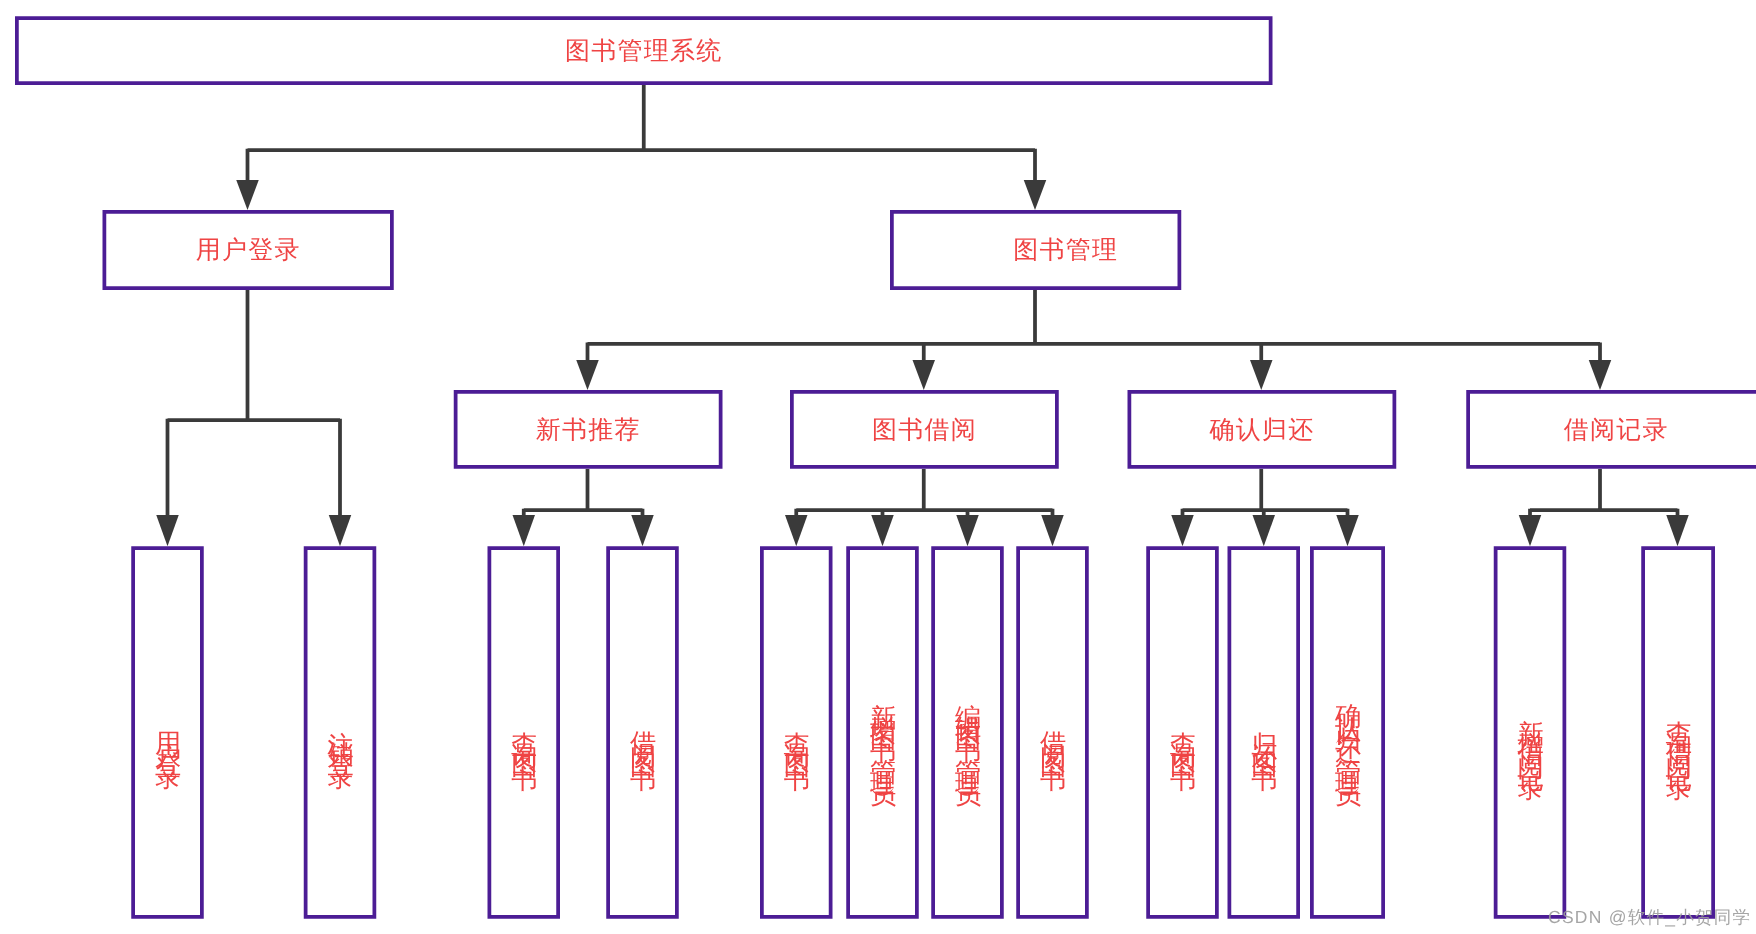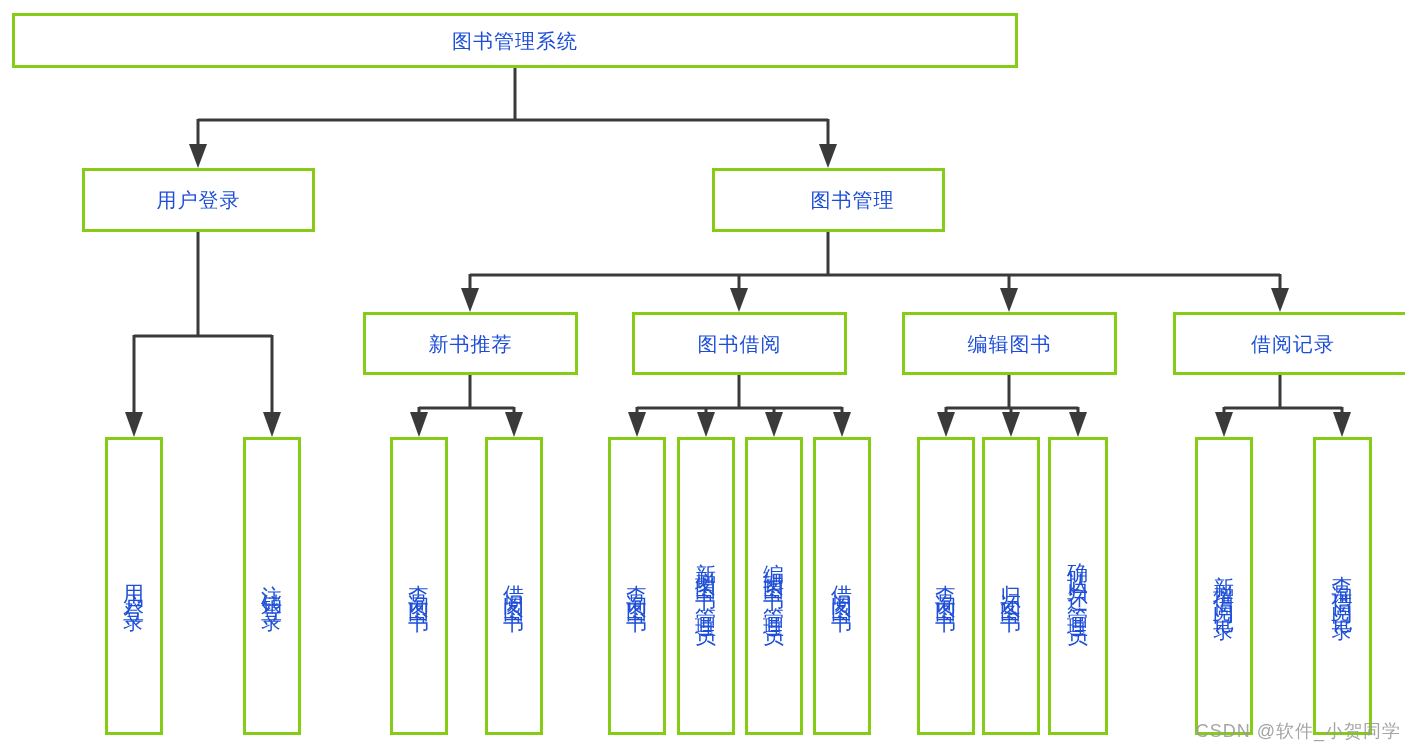--- a/index.html
+++ b/index.html
@@ -2,42 +2,42 @@
 <html><head>
 <meta charset="utf-8">
 <style>
   * { margin: 0; padding: 0; box-sizing: border-box; }
   html, body { width: 1405px; height: 747px; background: #ffffff; overflow: hidden; }
   body { font-family: "Liberation Sans", "DejaVu Sans", sans-serif; }
   .diagram { position: relative; width: 1405px; height: 747px; background: #ffffff; }
   .connectors { position: absolute; left: 0; top: 0; width: 1405px; height: 747px; }
   .box {
     position: absolute;
-    border: 3px solid #84cc16;
+    border: 3px solid #4c1d95;
     background: #ffffff;
     display: flex;
     align-items: center;
     justify-content: center;
-    color: #1d4ed8;
+    color: #ef4444;
     font-size: 20px;
     letter-spacing: 1px;
     text-align: center;
     line-height: 1.2;
   }
   .vbox {
     writing-mode: vertical-rl;
     font-size: 21px;
     letter-spacing: 9px;
     line-height: 1;
   }
   .watermark {
     position: absolute;
     right: 4px;
     bottom: 4px;
-    font-size: 18px;
+    font-size: 14px;
     color: rgba(155,155,155,0.9);
     letter-spacing: 1px;
     white-space: nowrap;
     margin-top: 25px;
   }
 </style>
 </head>
 <body>
 
 <div class="diagram">
@@ -89,21 +89,21 @@
     </g>
   </svg>
 
   <div class="box" style="left:12px; top:13px; width:1006px; height:55px;">图书管理系统</div>
 
   <div class="box" style="left:82px; top:168px; width:233px; height:64px;">用户登录</div>
   <div class="box" style="left:712px; top:168px; width:233px; height:64px;padding-left:48px;">图书管理</div>
 
   <div class="box" style="left:363px; top:312px; width:215px; height:63px;">新书推荐</div>
   <div class="box" style="left:632px; top:312px; width:215px; height:63px;">图书借阅</div>
-  <div class="box" style="left:902px; top:312px; width:215px; height:63px;">编辑图书</div>
+  <div class="box" style="left:902px; top:312px; width:215px; height:63px;">确认归还</div>
   <div class="box" style="left:1173px; top:312px; width:240px; height:63px;">借阅记录</div>
 
   <div class="box vbox" style="left:105px; top:437px; width:58px; height:298px;">用户登录</div>
   <div class="box vbox" style="left:243px; top:437px; width:58px; height:298px;">注销登录</div>
 
   <div class="box vbox" style="left:390px; top:437px; width:58px; height:298px;">查询图书</div>
   <div class="box vbox" style="left:485px; top:437px; width:58px; height:298px;">借阅图书</div>
 
   <div class="box vbox" style="left:608px; top:437px; width:58px; height:298px;">查询图书</div>
   <div class="box vbox" style="left:677px; top:437px; width:58px; height:298px;">新增图书（管理员）</div>

